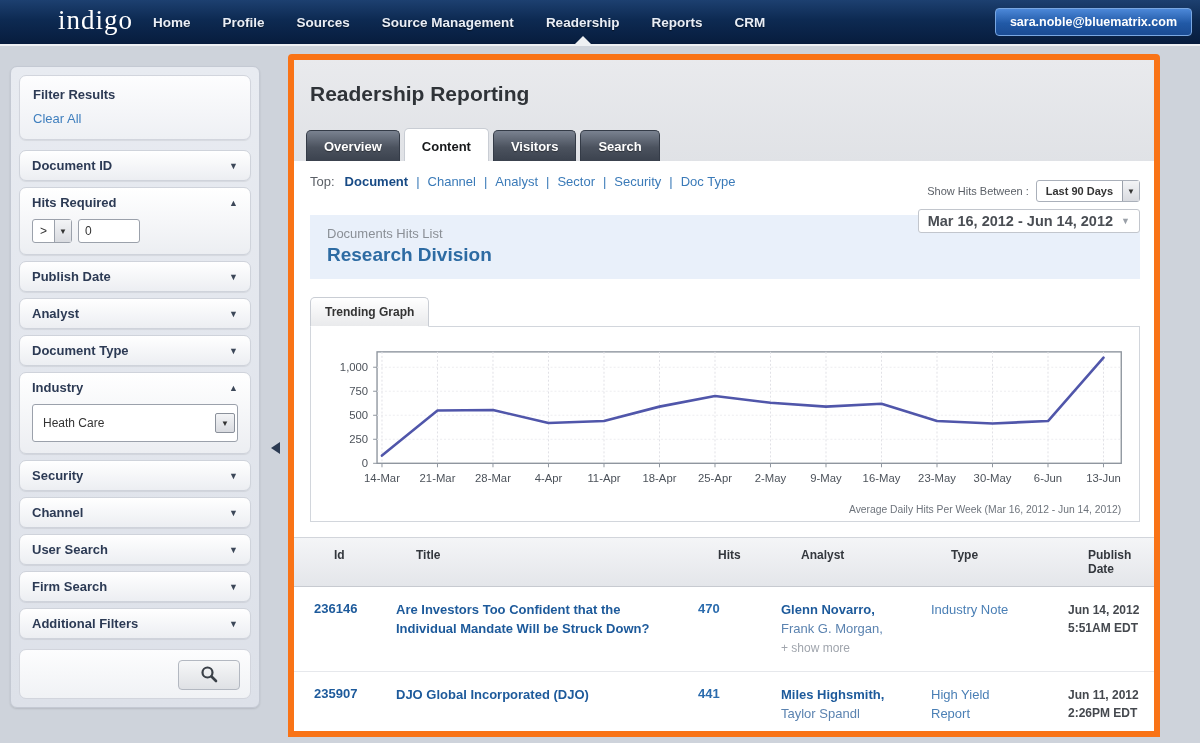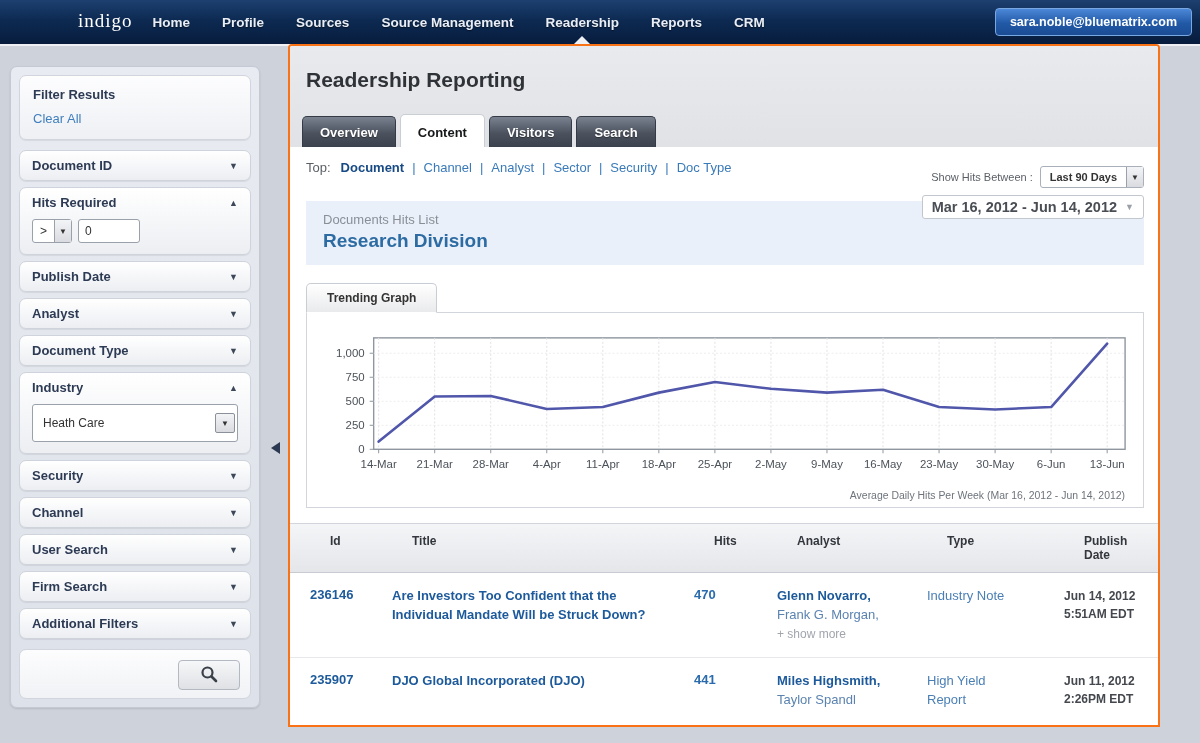--- a/index.html
+++ b/index.html
@@ -13,22 +13,22 @@
   }
   
   .navbar {
     position:absolute; top:0; left:0; width:1200px; height:46px;
     background:linear-gradient(180deg,#1d4070 0%,#0d2a52 45%,#071c3d 100%);
     border-bottom:2px solid #eef0f3;
     display:flex; align-items:center;
   }
   .logo {
     font-family:"Liberation Serif", serif;
-    font-size:19px; color:#fff; letter-spacing:1px;
-    margin-left:78px; margin-top:-3px;
+    font-size:27px; color:#fff; letter-spacing:1px;
+    margin-left:58px; margin-top:-3px;
   }
   .nav-menu { display:flex; gap:32px; margin-left:20px; height:100%; align-items:center; }
   .nav-item {
     position:relative; color:#e9eef6; font-weight:bold; font-size:13.5px;
     height:100%; display:flex; align-items:center; cursor:pointer;
     text-shadow:0 1px 1px rgba(0,0,0,.5);
   }
   .nav-item.active::after {
     content:""; position:absolute; bottom:0; left:50%; transform:translateX(-50%);
     border-left:8px solid transparent; border-right:8px solid transparent;
@@ -101,22 +101,22 @@
     border:1px solid #b3b8c1; border-radius:4px; cursor:pointer;
     display:flex; align-items:center; justify-content:center;
   }
   .collapse-handle {
     position:absolute; left:271px; top:442px; width:0; height:0; cursor:pointer;
     border-top:6px solid transparent; border-bottom:6px solid transparent;
     border-right:9px solid #2b3a52;
   }
   
   .main-panel {
-    position:absolute; left:288px; top:44px; width:872px; height:683px;
-    background:#fff; border:2px solid #f97316; border-radius:4px 4px 0 0;
+    position:absolute; left:288px; top:54px; width:872px; height:683px;
+    background:#fff; border:6px solid #f97316; border-radius:4px 4px 0 0;
     overflow:hidden;
   }
   .main-header {
     background:linear-gradient(180deg,#e9eaed,#e0e2e6);
     height:101px; position:relative;
   }
   .page-title { font-size:21px; font-weight:bold; color:#2f3338; padding:22px 0 0 16px; }
   .tabs { position:absolute; bottom:0; left:12px; display:flex; gap:4px; }
   .tab {
     background:linear-gradient(180deg,#7a8290,#4b525e 55%,#3b424e);
@@ -150,21 +150,21 @@
   .date-val { font-size:14.5px; font-weight:bold; color:#4a4e54; }
   .date-arrow { font-size:9px; color:#9aa0a8; }
   .banner { margin:26px 14px 0 16px; background:#e9f0fa; padding:11px 17px 13px; }
   .banner-sub { color:#8a8f96; font-size:13px; }
   .banner-title { color:#2d6ba3; font-size:19px; font-weight:bold; margin-top:3px; }
   .graph-tab {
     display:inline-block; margin:17px 0 0 16px; position:relative; top:1px; z-index:2;
     background:linear-gradient(180deg,#ffffff,#e9eaec);
     border:1px solid #c9cdd4; border-bottom:1px solid #fff;
     border-radius:5px 5px 0 0; font-weight:bold; font-size:12px; color:#333;
-    padding:7px 20px; cursor:pointer;
+    padding:7px 14px; cursor:pointer;
   }
   .chart-panel {
     margin:0 14px 0 16px; border:1px solid #d2d6dc; background:#fff; height:196px;
     position:relative; z-index:1;
   }
   .chart-panel svg { width:100%; height:100%; display:block; }
   
   .doc-table { margin-top:15px; }
   .thead, .tr { display:grid; grid-template-columns:82px 322px 63px 150px 137px 1fr; }
   .thead {

